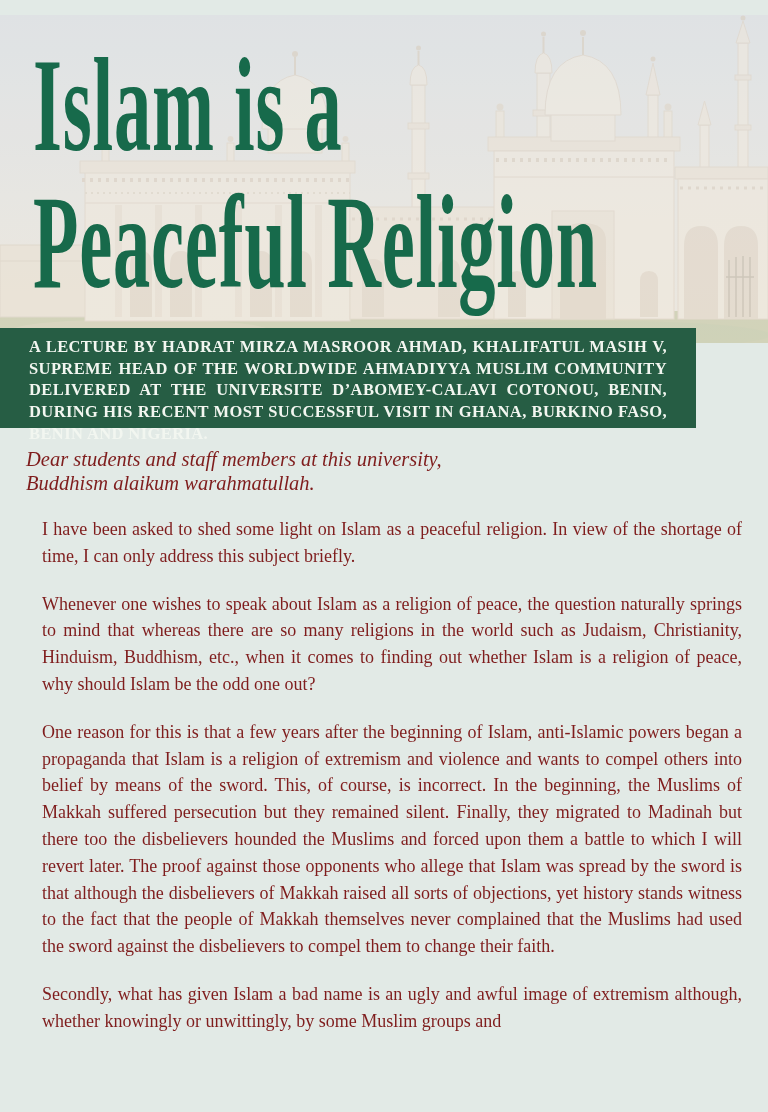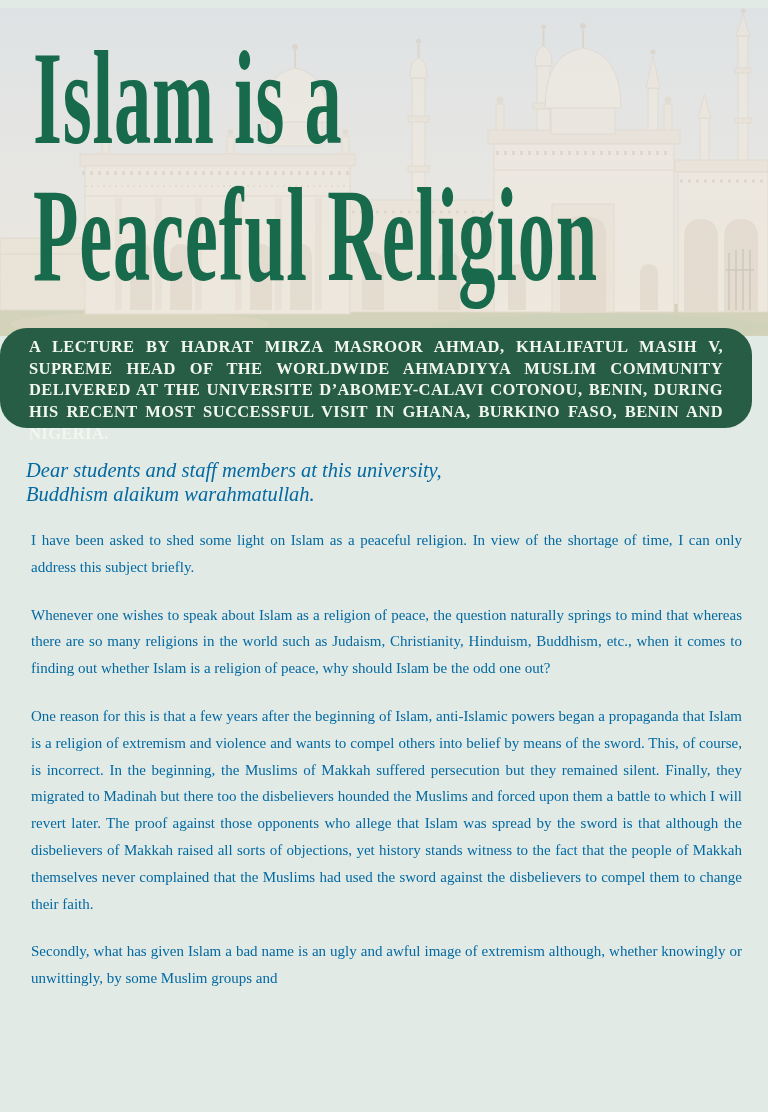--- a/index.html
+++ b/index.html
@@ -5,56 +5,55 @@
   html,body{margin:0;padding:0;}
   body{
     width:768px;height:1112px;
     background:#e2eae6;
     font-family:"Liberation Serif","DejaVu Serif",serif;
     position:relative;overflow:hidden;
   }
   .page{position:absolute;inset:0;width:768px;height:1112px;background:#e2eae6;}
 
   
-  .hero{position:absolute;top:8px;left:0;width:768px;height:328px;overflow:hidden;}
+  .hero{position:absolute;top:15px;left:0;width:768px;height:328px;overflow:hidden;}
   .hero svg{position:absolute;top:0;left:0;width:768px;height:328px;display:block;}
   .title{position:absolute;top:22px;left:33px;margin:0;color:#176a4b;font-weight:bold;}
   .title .tline{
     display:block;height:137px;line-height:137px;
     font-size:133px;letter-spacing:0.01em;white-space:nowrap;
     transform:scale(0.56,1);transform-origin:left center;
   }
 
   
   .banner{
-    position:absolute;top:328px;left:0;width:752px;height:100px;
+    position:absolute;top:328px;left:0;width:696px;height:100px;
     background:#265d44;box-sizing:border-box;
     padding:8px 29px 0 29px;
-    border-radius:27px;
   }
   .banner p{
     margin:0;color:#f2f6f0;font-weight:bold;
     font-size:16.5px;line-height:21.7px;letter-spacing:0.4px;
     text-align:justify;
   }
 
   
   .article{
-    position:absolute;top:459px;left:26px;width:716px;
-    color:#0369a1;
+    position:absolute;top:448px;left:26px;width:716px;
+    color:#7f1d1d;
   }
   .salutation{
     margin:0 0 21px 0;
     font-style:italic;
     font-size:20.5px;line-height:23.5px;
     text-align:left;
   }
   .para{
-    margin:0 0 21px 5px;
-    font-size:15px;line-height:26.8px;
+    margin:0 0 21px 16px;
+    font-size:18px;line-height:26.8px;
     text-align:justify;
   }
 </style>
 </head>
 <body>
 
 <div class="page">
 
   <header class="hero">
     <svg viewBox="0 0 768 328" preserveAspectRatio="none" aria-hidden="true">

